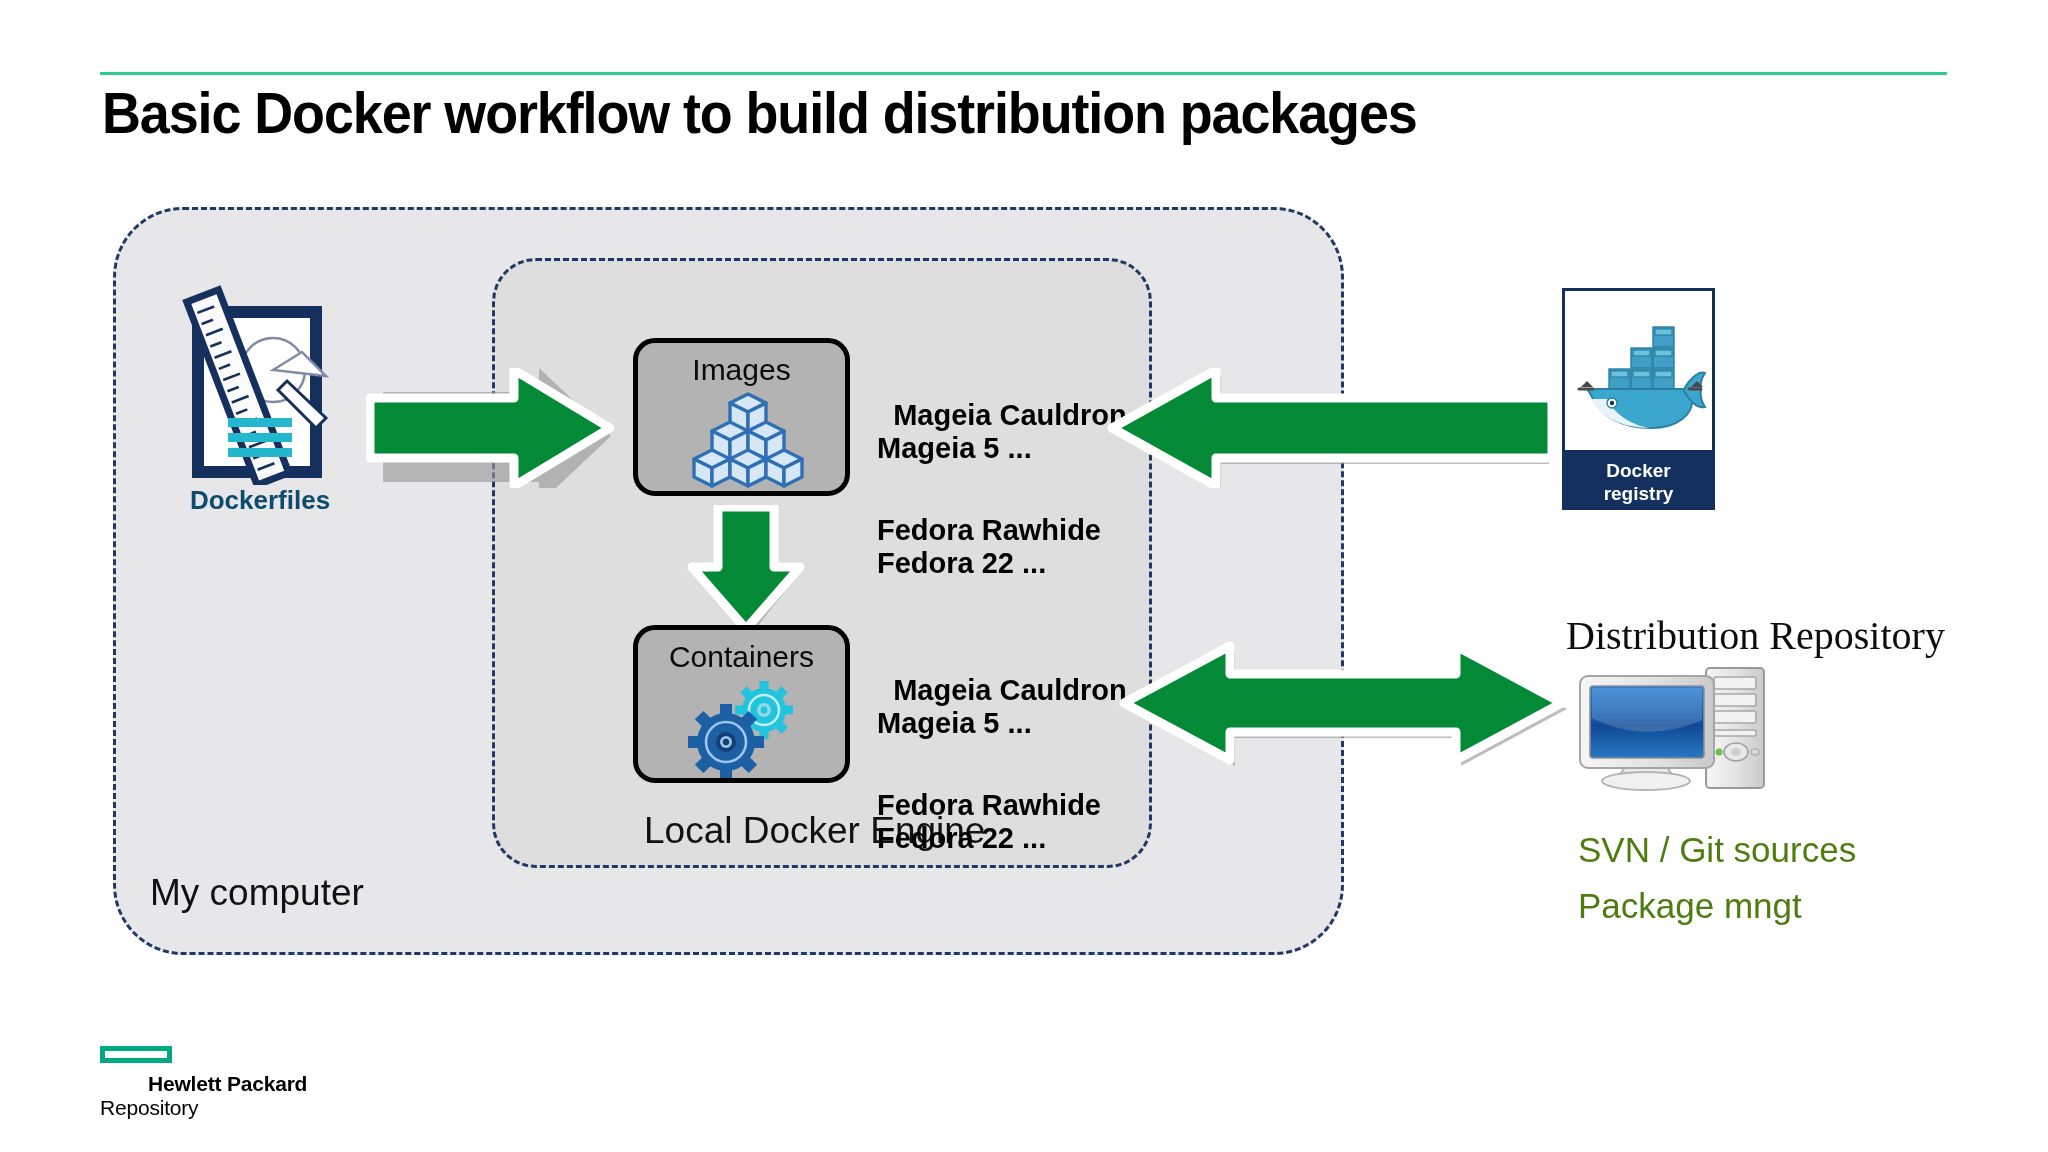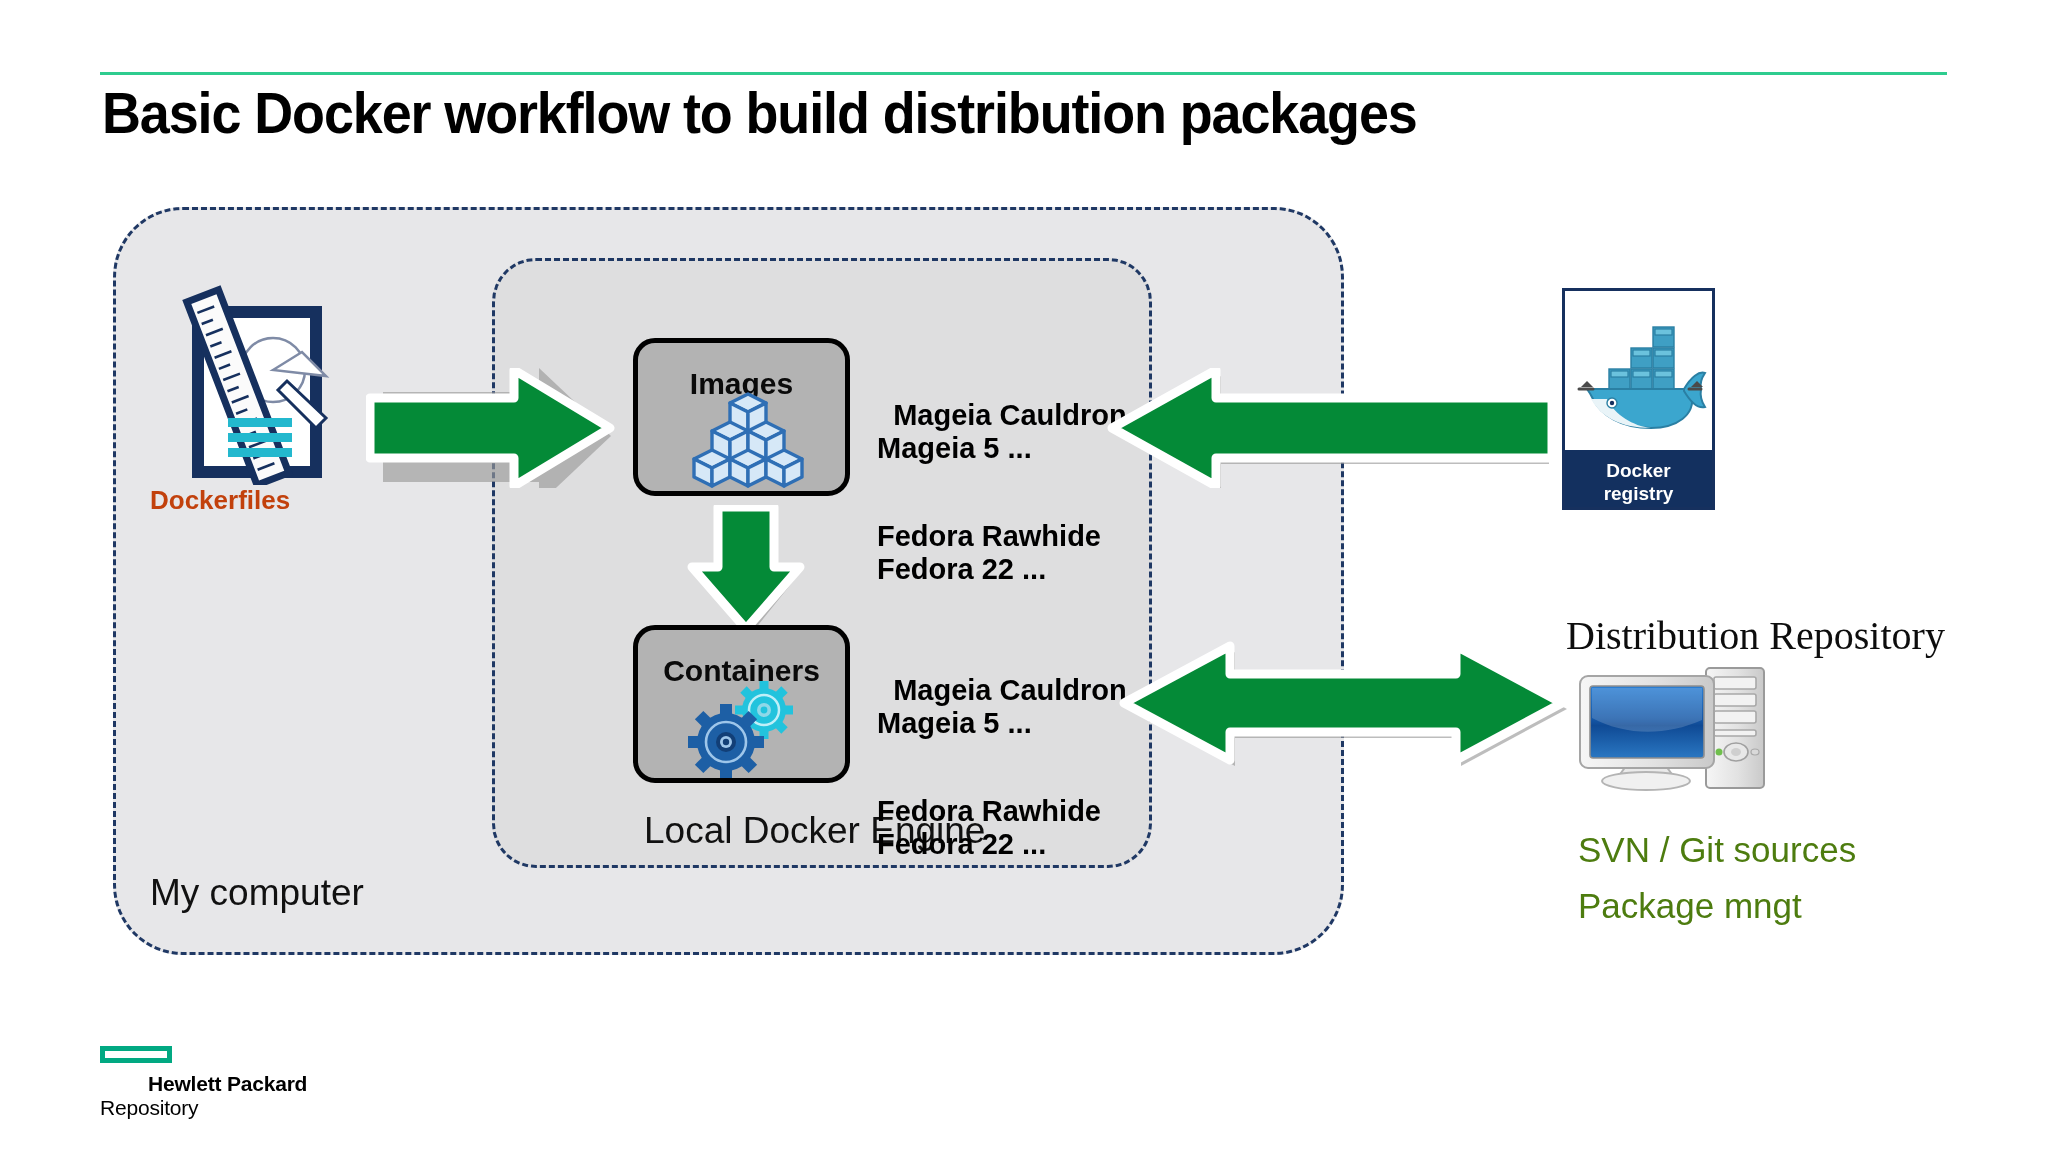--- a/index.html
+++ b/index.html
@@ -73,62 +73,62 @@
   
   #dockerfiles-group {
     position: absolute;
     left: 150px; top: 280px;
     width: 220px; height: 250px;
   }
   #dockerfiles-label {
     position: absolute;
     left: 0; top: 205px;
     width: 220px;
-    text-align: left;
+    text-align: center;
     font-size: 26px;
     font-weight: bold;
-    color: #c2410c;
+    color: #0c4a6e;
     font-family: "Liberation Sans", sans-serif;
   }
 
   
   .node-box {
     position: absolute;
     background: #b3b3b3;
     border: 5px solid #000000;
     border-radius: 22px;
     box-sizing: border-box;
   }
   #images-box  { left: 633px; top: 338px;  width: 217px; height: 158px; }
   #containers-box { left: 633px; top: 625px; width: 217px; height: 158px; }
 
   .node-title {
     position: absolute;
-    left: 0; top: 24px;
+    left: 0; top: 10px;
     width: 100%;
     text-align: center;
     font-size: 30px;
-    font-weight: bold;
+    font-weight: normal;
     color: #0a0a0a;
     font-family: "Liberation Sans", sans-serif;
   }
 
   
   .dist-list {
     position: absolute;
     font-size: 29px;
     font-weight: bold;
     color: #000;
     line-height: 1.16;
     font-family: "Liberation Sans", sans-serif;
     white-space: pre;
   }
   #images-list     { left: 877px; top: 365px; }
   #containers-list { left: 877px; top: 640px; }
-  .dist-list .grp2 { display:block; margin-top: 20px; }
+  .dist-list .grp2 { display:block; margin-top: 14px; }
 
   
   .arrow {
     position: absolute;
   }
 
   
   #docker-registry-card {
     position: absolute;
     left: 1562px; top: 288px;

